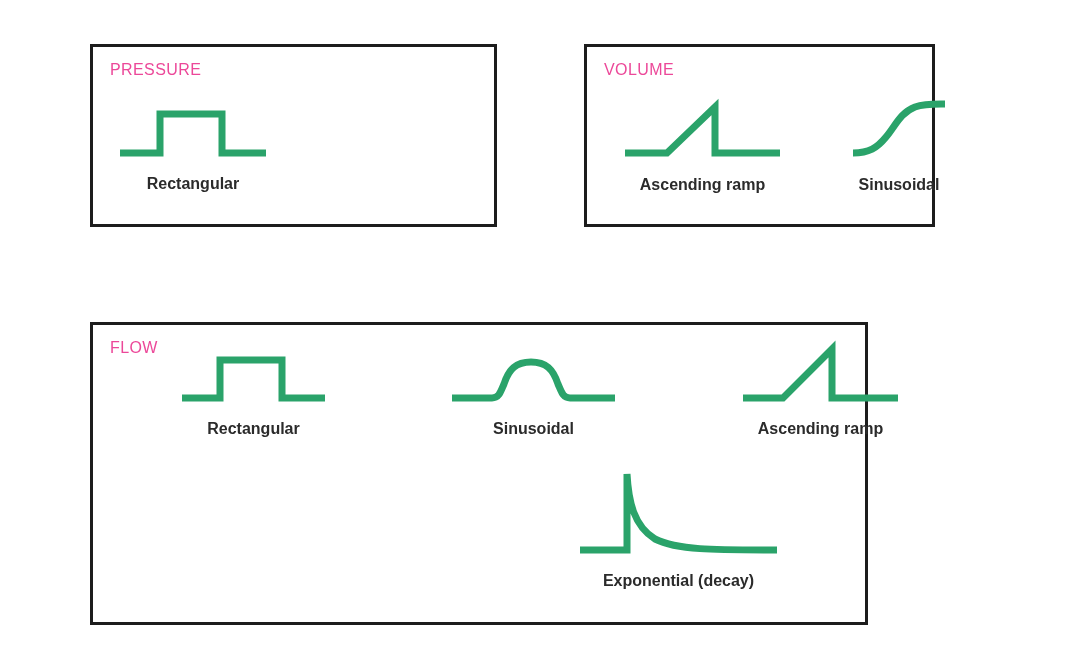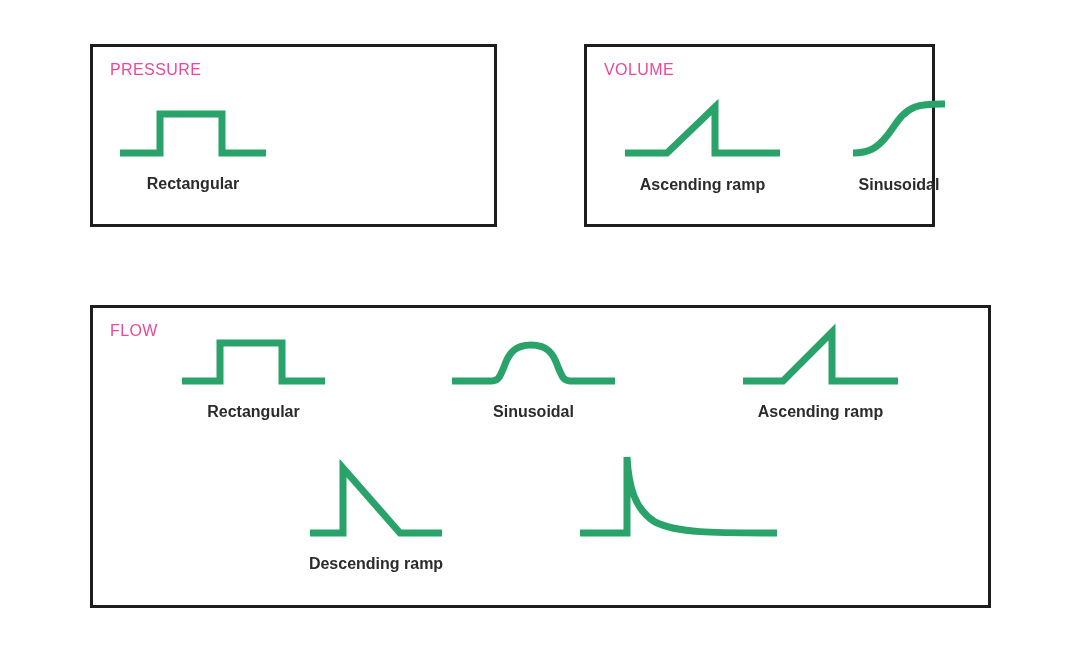--- a/index.html
+++ b/index.html
@@ -15,21 +15,21 @@
     overflow: hidden;
   }
   .panel {
     position: absolute;
     background: #ffffff;
     border: 3px solid #1d1d1d;
     box-sizing: border-box;
   }
   .panel-pressure { left: 90px;  top: 44px;  width: 407px; height: 183px; }
   .panel-volume   { left: 584px; top: 44px;  width: 351px; height: 183px; }
-  .panel-flow     { left: 90px;  top: 305px; width: 901px; height: 303px; }
+  .panel-flow     { left: 90px;  top: 322px; width: 778px; height: 303px; }
   .panel-title {
     position: absolute;
     left: 17px;
     top: 14px;
     font-size: 16px;
     font-weight: 500;
     letter-spacing: 0.4px;
     color: #ec4899;
     white-space: nowrap;
   }
@@ -123,27 +123,22 @@
       <div class="wave-label">Sinusoidal</div>
     </div>
 
     <div class="wave-group g-f-asc">
       <svg width="155" height="57" viewBox="0 0 155 57">
         <path d="M0 53 H40 L89 4 V53 H155" stroke="#2aa36a"></path>
       </svg>
       <div class="wave-label">Ascending ramp</div>
     </div>
 
-    <div class="wave-group g-f-desc">
-      <svg width="132" height="73" viewBox="0 0 132 73">
-        <path d="M0 69 H33 V4 L90 69 H132" stroke="#2aa36a"></path>
-      </svg>
-      <div class="wave-label">Descending ramp</div>
-    </div>
 
     <div class="wave-group g-f-exp">
       <svg width="197" height="84" viewBox="0 0 197 84">
         <path d="M0 80 H47 V4 C48.5 32 54 56 75 69 C97 80 132 80 197 80" stroke="#2aa36a"></path>
       </svg>
+      <div class="wave-label">Exponential (decay)</div>
     </div>
   </div>
 
 </div>
 
 </body></html>

